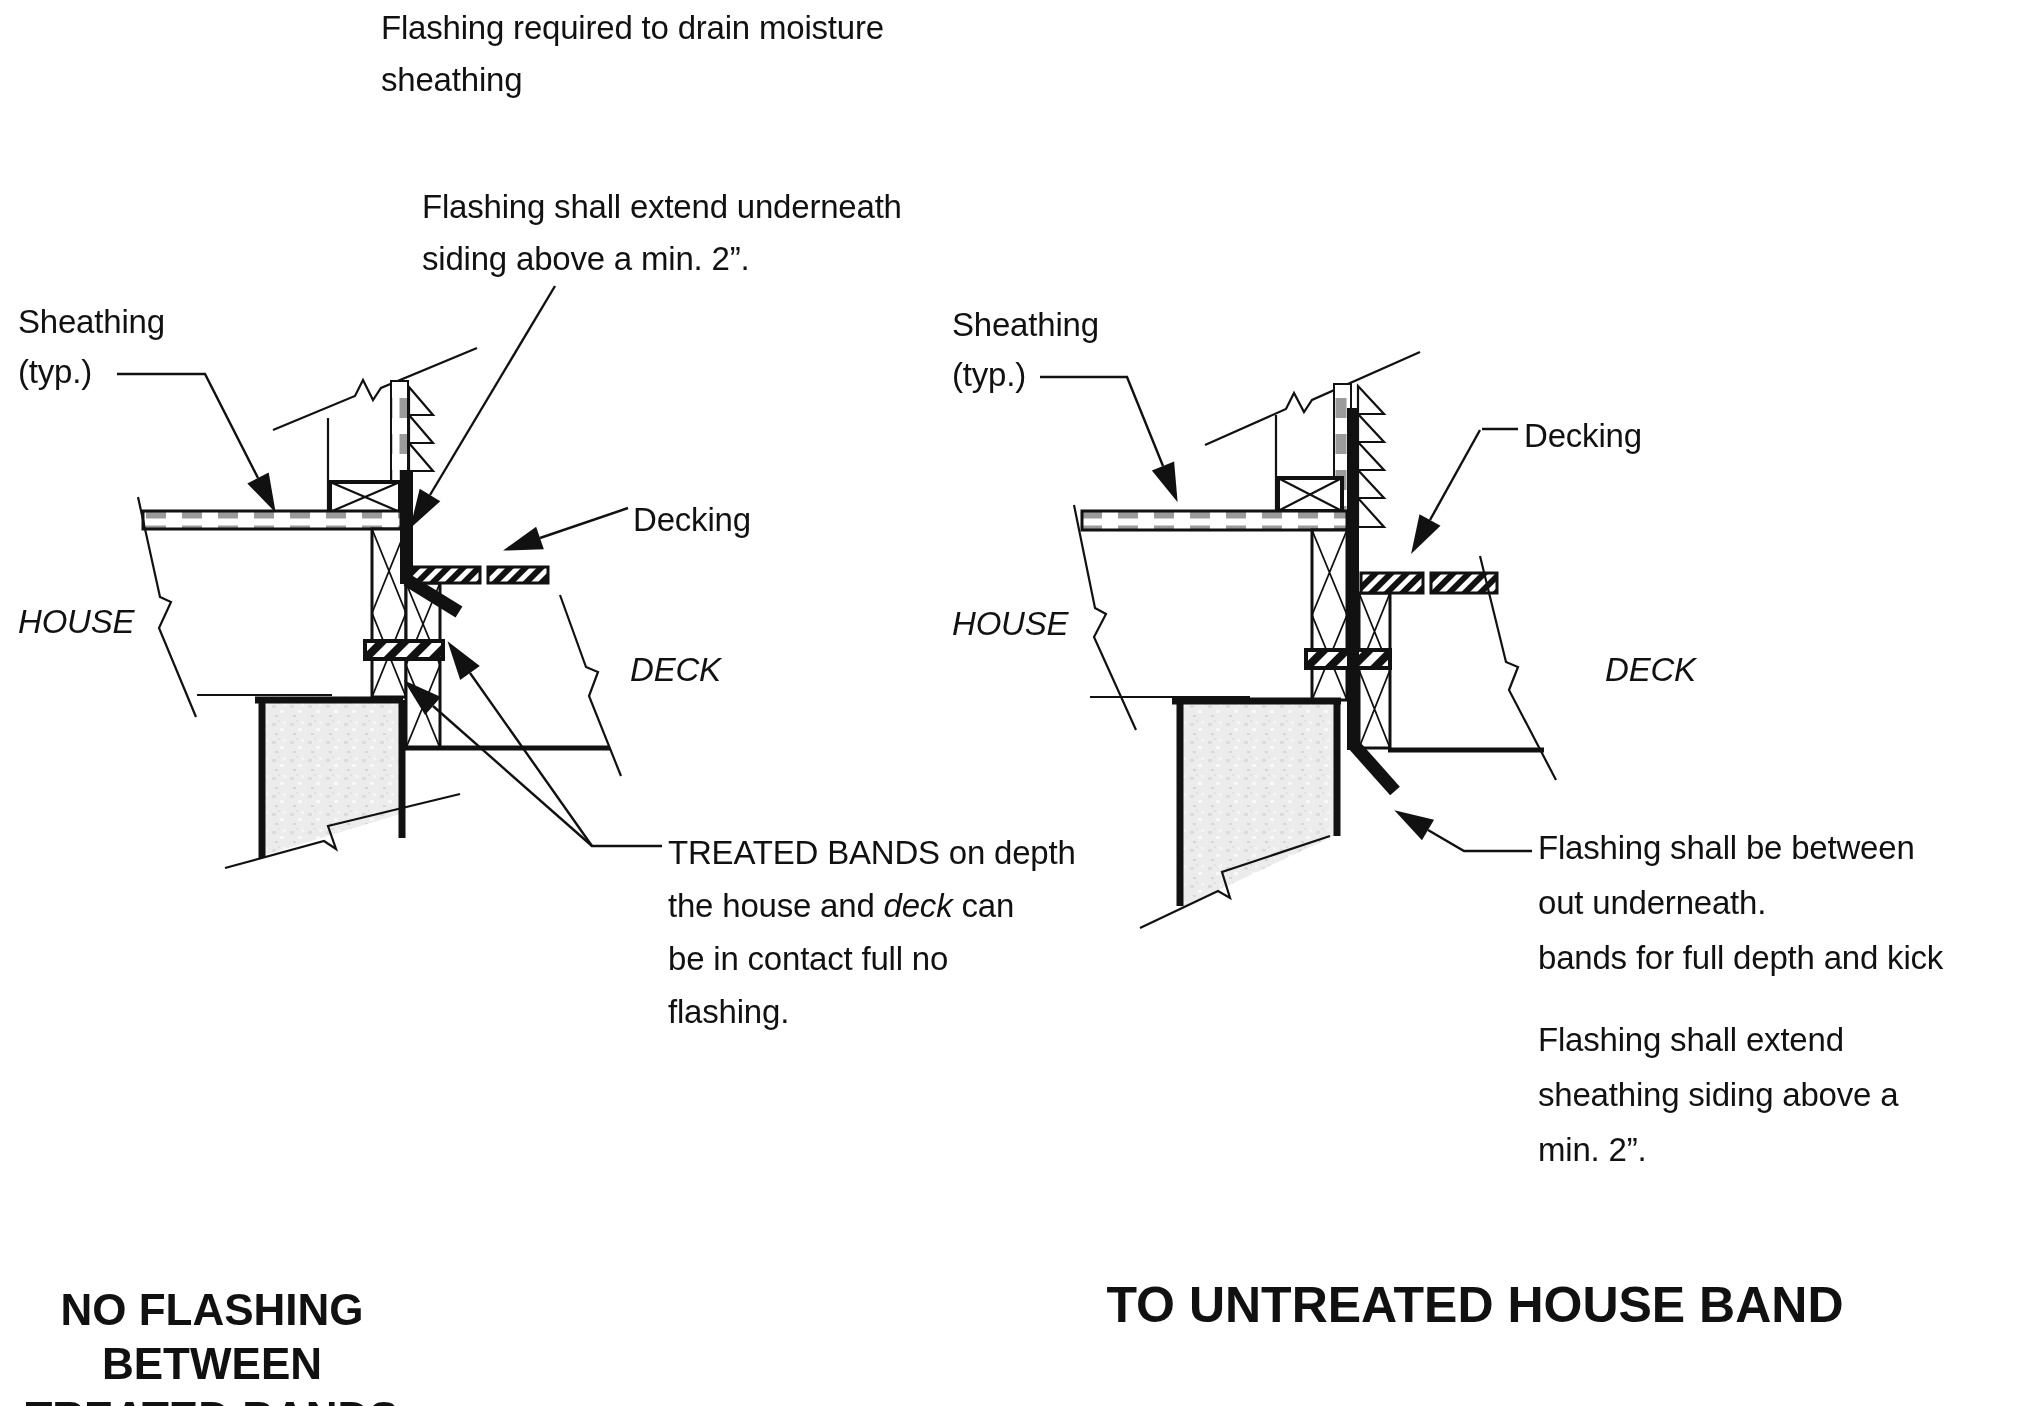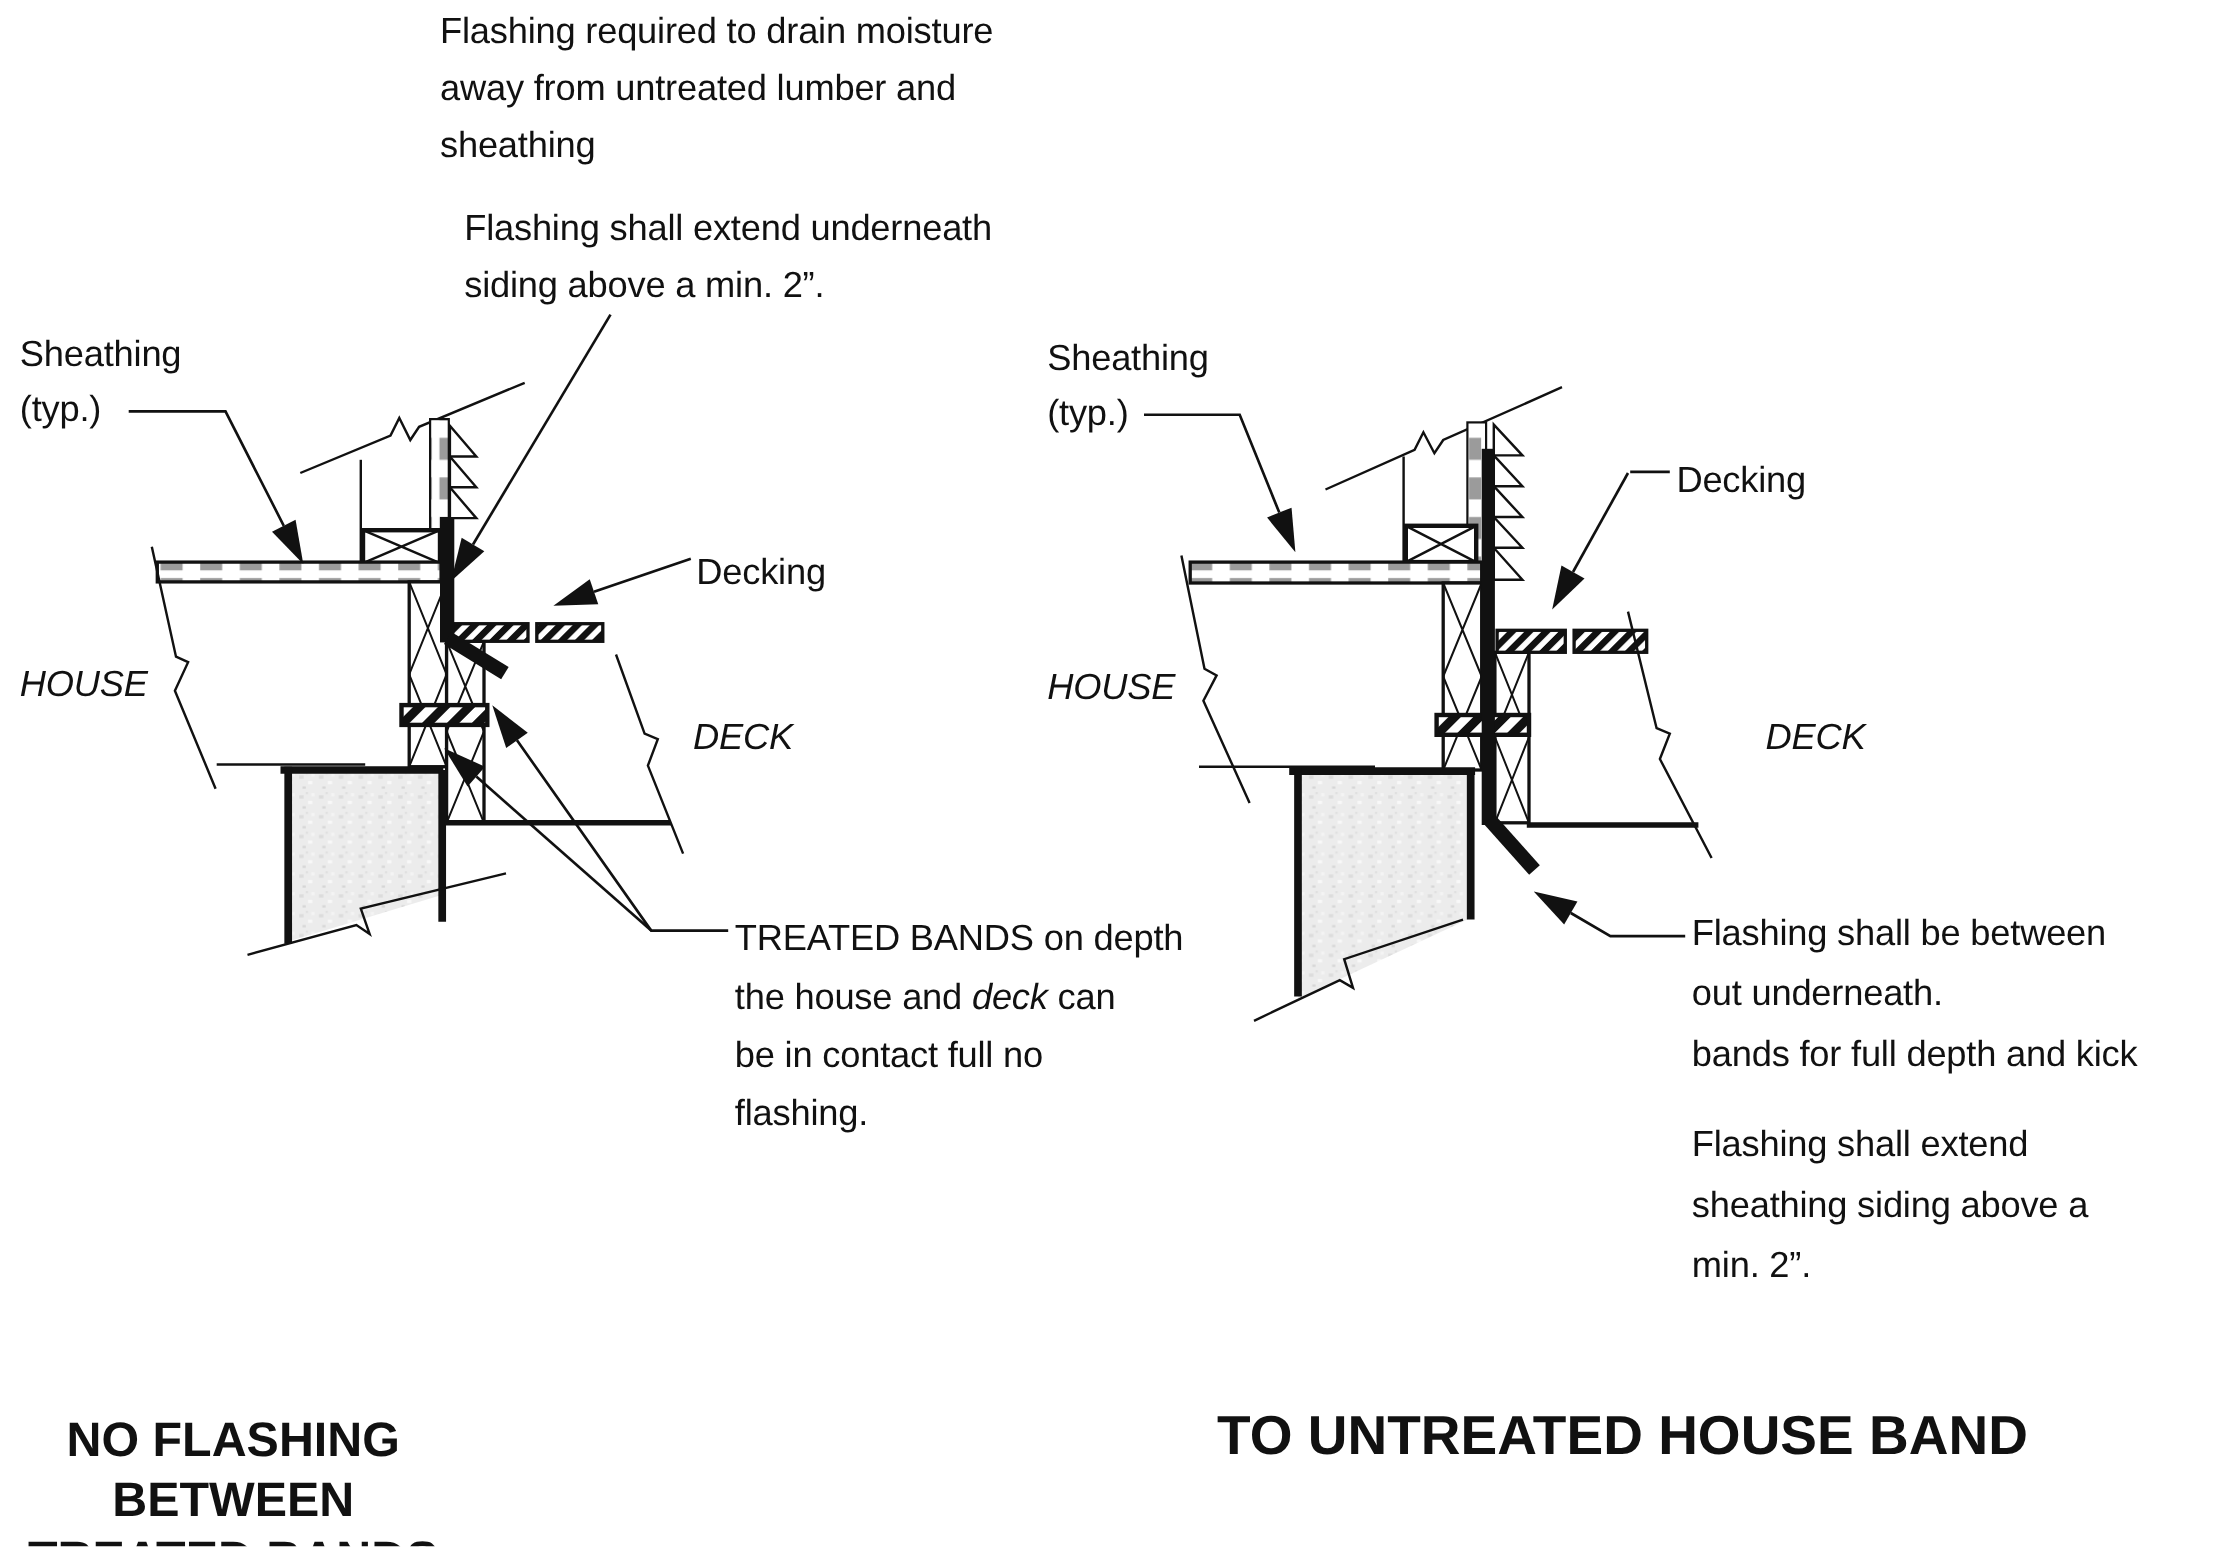--- a/index.html
+++ b/index.html
@@ -179,23 +179,22 @@
 
       <g stroke-width="2.4">
         <path d="M1040,377 L1127,377 L1163,466" marker-end="url(#arr)"></path>
         <path d="M1482,429 L1518,429"></path>
         <path d="M1480,430 L1430,520" marker-end="url(#arr)"></path>
         <path d="M1532,851 L1464,851 L1428,830" marker-end="url(#arr)"></path>
       </g>
     </g>
   </svg>
 
-  <div class="note" style="left:400px;top:2px;">
+  <div class="note" style="left:381px;top:2px;">
     <div>Flashing required to drain moisture</div>
-    <div>away from untreated lumber and</div>
     <div>sheathing</div>
   </div>
   <div class="note" style="left:387px;top:181px;margin-left:35px;">
     <div>Flashing shall extend underneath</div>
     <div>siding above a min. 2”.</div>
   </div>
 
   <div class="note lh50" style="left:18px;top:297px;">
     <div>Sheathing</div>
     <div>(typ.)</div>

